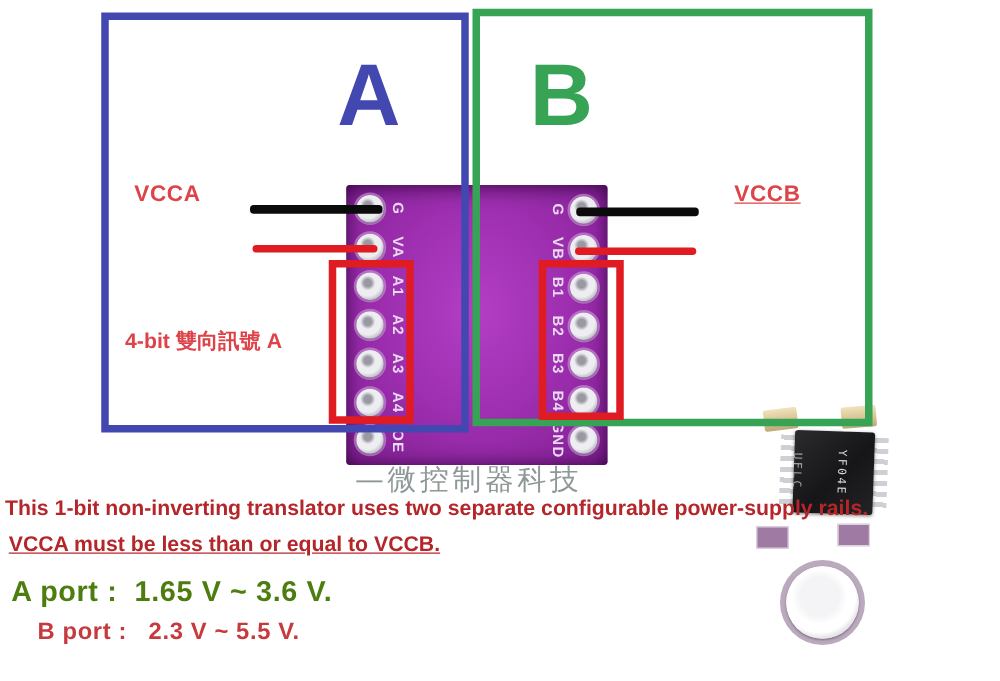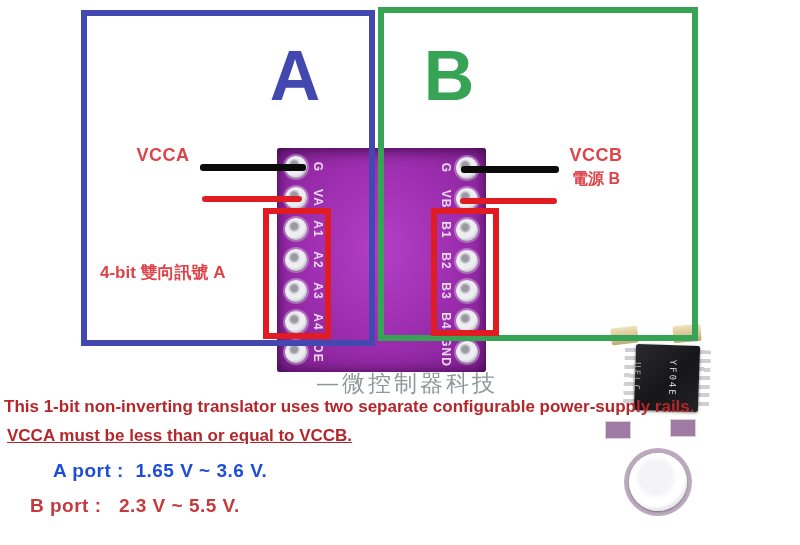--- a/index.html
+++ b/index.html
@@ -21,22 +21,22 @@
   
   .wire{position:absolute;z-index:7;border-radius:3px;}
   .wire.black{background:#0b0b0b;height:7px;}
   .wire.red{background:#e01b22;height:6px;}
   #gnd-wire-a{left:200px;top:164px;width:106px;}
   #power-wire-a{left:202px;top:196px;width:100px;}
   #gnd-wire-b{left:461px;top:166px;width:98px;}
   #power-wire-b{left:460px;top:198px;width:97px;}
   
   .pin-callout{position:absolute;z-index:8;color:#dd4348;text-align:center;font-weight:600;}
-  #vcca-callout{left:103px;top:145px;width:120px;}
-  #vccb-callout{left:536px;top:145px;width:120px;}
+  #vcca-callout{left:74px;top:145px;width:120px;}
+  #vccb-callout{left:554px;top:145px;width:120px;text-decoration:underline;}
   .pin-callout .title{font-size:18px;letter-spacing:.5px;}
   .pin-callout .subtitle{font-size:16px;margin-top:3px;}
   .signal-callout{position:absolute;z-index:8;color:#dd4348;font-size:17px;font-weight:600;white-space:pre;}
   #signal-a-callout{left:100px;top:261px;}
   #signal-b-callout{left:513px;top:265px;}
   
   #pcb-board{
     position:absolute;left:277px;top:148px;width:209px;height:224px;z-index:2;
     border-radius:3px;
     background:radial-gradient(ellipse at 50% 45%, #b23ec4 0%, #a030b2 45%, #8c259e 80%, #7c1e8c 100%);
@@ -84,27 +84,27 @@
   
   #mounting-hole{
     position:absolute;left:352px;top:305px;width:58px;height:58px;border-radius:50%;z-index:3;
     background:radial-gradient(circle at 46% 42%, #f4f4f6 0 34%, #ffffff 48% 62%, #d5d5db 78%, #9e9da6 100%);
     box-shadow:0 0 0 5px rgba(60,8,70,.35), 0 1px 2px rgba(0,0,0,.4);
   }
   
   #watermark{
     position:absolute;left:284px;top:368px;z-index:4;
     font-family:"DejaVu Serif", serif;font-size:23px;letter-spacing:3px;
-    color:rgba(122,134,134,.85);white-space:nowrap;margin-left:32px;
+    color:rgba(122,134,134,.85);white-space:nowrap;
   }
   
   .note{position:absolute;z-index:8;white-space:pre;}
   #note-line-1{left:4px;top:397px;font-size:17px;font-weight:600;color:#b5262b;}
   #note-line-2{left:7px;top:426px;font-size:17px;font-weight:600;color:#b5262b;text-decoration:underline;}
-  #note-line-3{left:9px;top:460px;font-size:19px;font-weight:700;color:#1d4ed8;letter-spacing:.5px;margin-left:44px;}
+  #note-line-3{left:9px;top:460px;font-size:23px;font-weight:700;color:#4d7c0f;letter-spacing:.5px;}
   #note-line-4{left:9px;top:495px;font-size:19px;font-weight:700;color:#c63a3e;letter-spacing:.5px;margin-left:21px;}
 </style>
 </head>
 <body>
 
 <div id="stage">
 
   <div id="pcb-board">
     <div id="ic-chip">
       <div class="leads" id="leads-left"></div>
@@ -165,21 +165,20 @@
   <div class="wire black" id="gnd-wire-a"></div>
   <div class="wire red" id="power-wire-a"></div>
   <div class="wire black" id="gnd-wire-b"></div>
   <div class="wire red" id="power-wire-b"></div>
 
   <div class="pin-callout" id="vcca-callout">
     <div class="title">VCCA</div>
   </div>
   <div class="pin-callout" id="vccb-callout">
     <div class="title">VCCB</div>
-    <div class="subtitle">電源 B</div>
   </div>
   <div class="signal-callout" id="signal-a-callout">4-bit 雙向訊號 A</div>
 
   <div class="note" id="note-line-1">This 1-bit non-inverting translator uses two separate configurable power-supply rails.</div>
   <div class="note" id="note-line-2">VCCA must be less than or equal to VCCB.</div>
   <div class="note" id="note-line-3">A port :  1.65 V ~ 3.6 V.</div>
   <div class="note" id="note-line-4">B port :   2.3 V ~ 5.5 V.</div>
 
 </div>
 

